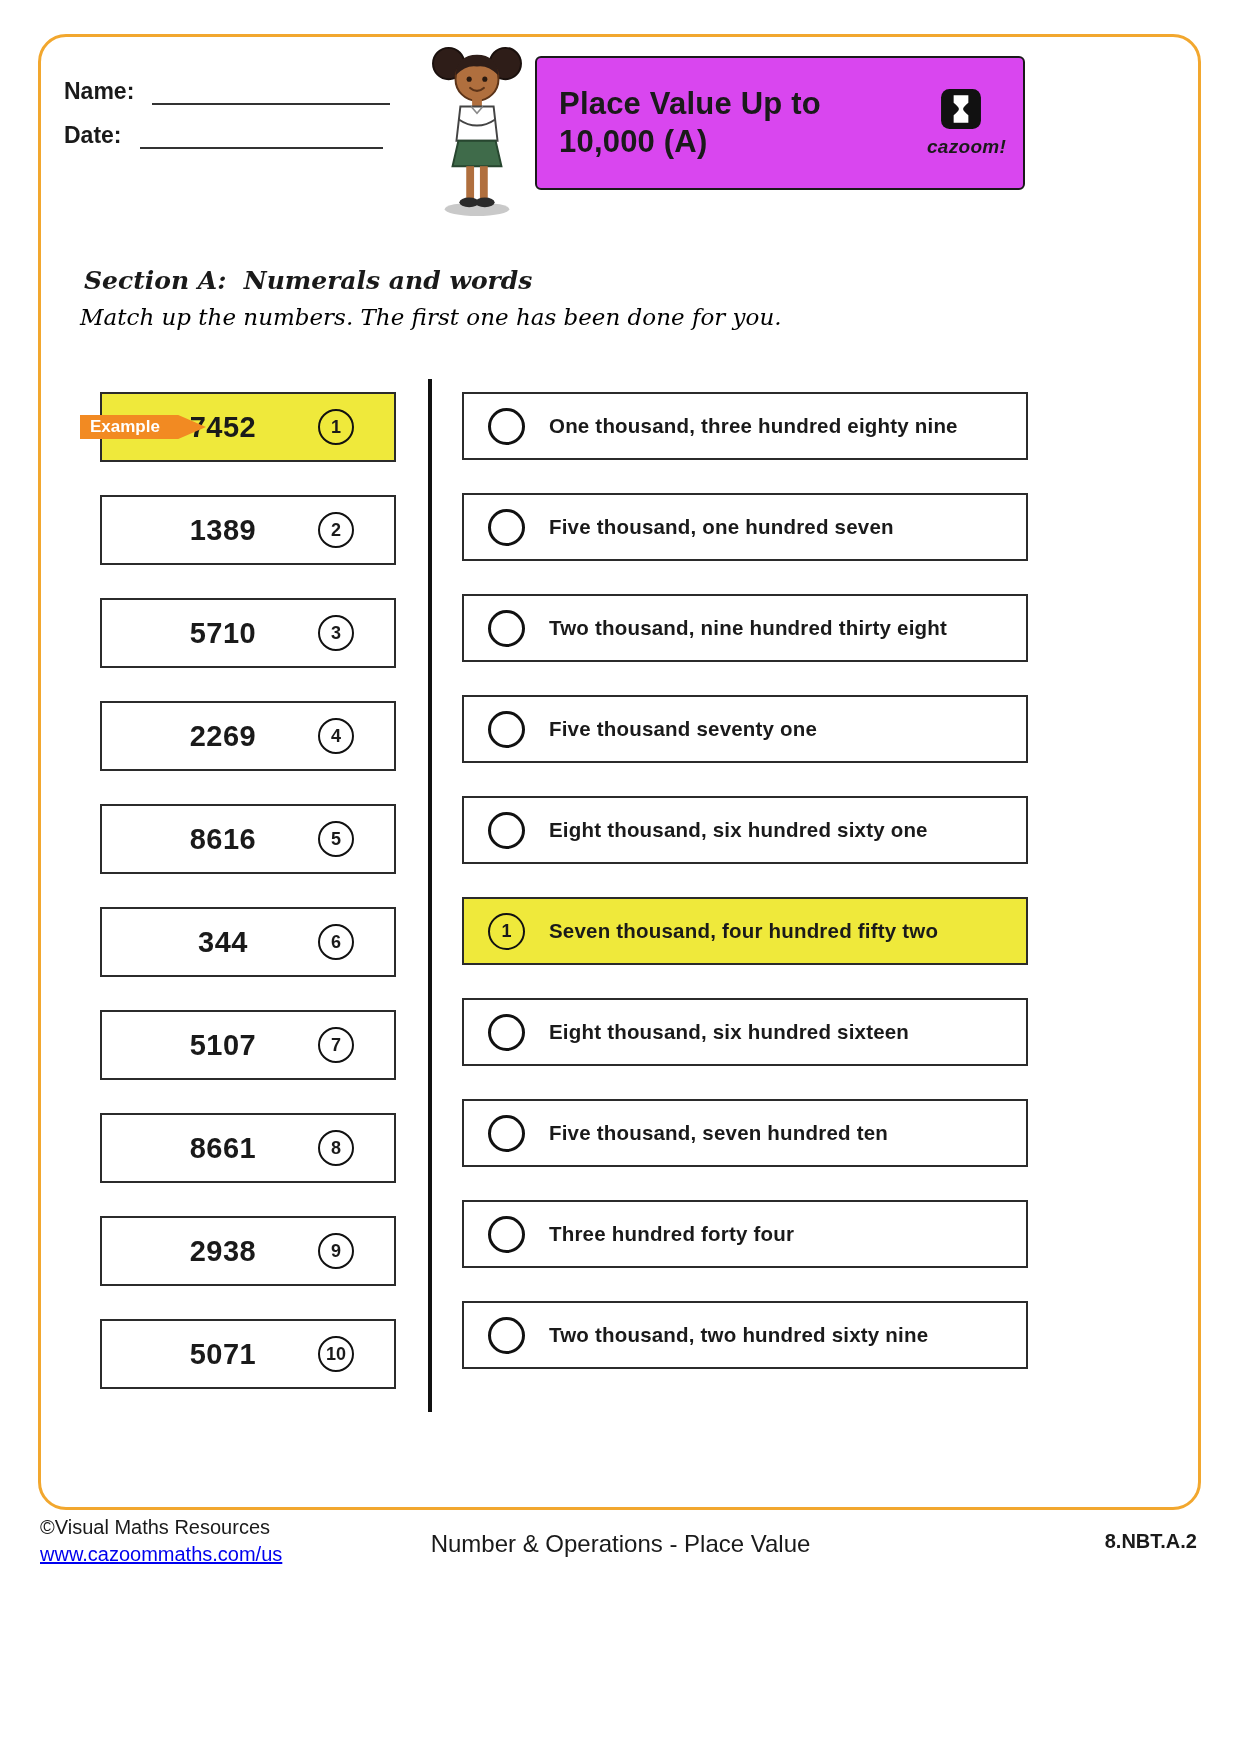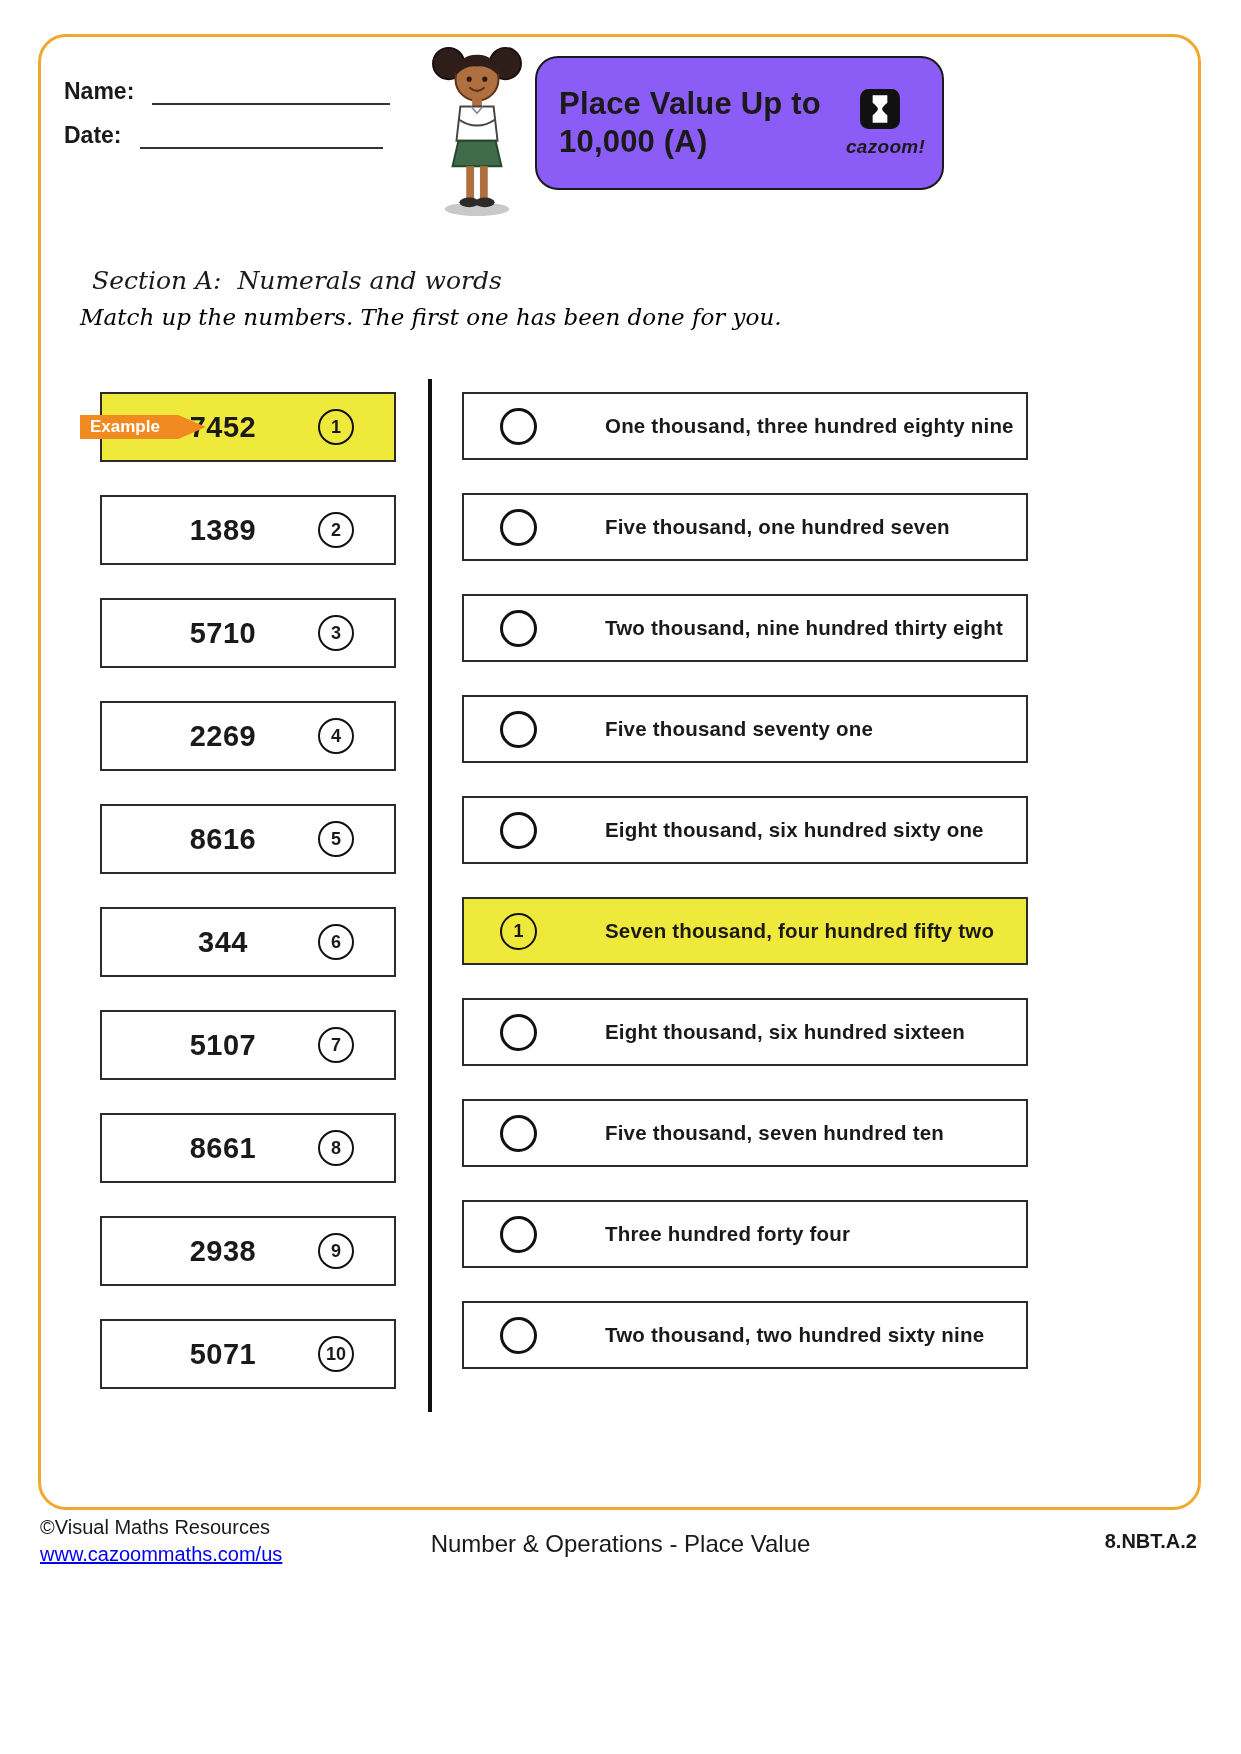--- a/index.html
+++ b/index.html
@@ -23,36 +23,36 @@
   .field-row.name{top:78px;}
   .field-row.date{top:122px;}
   .write-line{
     display:inline-block;vertical-align:bottom;height:24px;
     border-bottom:2px solid #333;margin-left:18px;
   }
   .write-line.name-line{width:238px;}
   .write-line.date-line{width:243px;}
   .character{position:absolute;left:423px;top:42px;width:108px;height:176px;}
   .title-box{
-    position:absolute;left:535px;top:56px;width:409px;height:134px;
-    background:#8b5cf6;border:2.5px solid #1a1a1a;border-radius:23px;
+    position:absolute;left:535px;top:56px;width:490px;height:134px;
+    background:#d946ef;border:2.5px solid #1a1a1a;border-radius:6px;
     display:flex;align-items:center;
   }
   .title-text{
     padding-left:22px;font-size:31px;font-weight:800;line-height:1.22;
     letter-spacing:.2px;flex:1;
   }
   .logo-block{width:96px;text-align:center;padding-right:28px;}
   .logo-icon{width:42px;height:42px;display:block;margin:0 auto;}
   .logo-word{font-size:19px;font-weight:800;font-style:italic;margin-top:6px;letter-spacing:.3px;}
   
   .section-heading{
-    position:absolute;left:92px;top:266px;
+    position:absolute;left:84px;top:266px;
     font-family:"DejaVu Serif","Liberation Serif",serif;
-    font-weight:400;font-style:italic;font-size:25px;white-space:pre-wrap;
+    font-weight:700;font-style:italic;font-size:25px;white-space:pre-wrap;
   }
   .instructions{
     position:absolute;left:80px;top:304px;
     font-family:"DejaVu Serif","Liberation Serif",serif;
     font-style:italic;font-size:23px;color:#000000;
   }
   
   .match-area{position:absolute;left:0;top:392px;width:1241px;}
   .col-numbers{position:absolute;left:100px;width:296px;}
   .col-words{position:absolute;left:462px;width:566px;}
@@ -73,21 +73,21 @@
     font-size:18px;font-weight:800;margin-right:40px;background:transparent;flex:0 0 auto;
   }
   .example-arrow{
     position:absolute;left:-22px;top:50%;transform:translateY(-50%);
     width:126px;height:24px;background:var(--example-arrow-orange);
     clip-path:polygon(0 0,78% 0,100% 50%,78% 100%,0 100%);
     display:none;align-items:center;color:#fff;
     font-size:17px;font-weight:800;padding-left:10px;
   }
   .example-arrow.show{display:flex;}
-  .word-box{height:68px;padding-left:36px;gap:44px;}
+  .word-box{height:68px;padding-left:24px;}
   .answer-circle{
     width:37px;height:37px;border:3.5px solid #111;border-radius:50%;
     flex:0 0 auto;display:flex;align-items:center;justify-content:center;
     font-size:18px;font-weight:800;background:transparent;
   }
   .word-box.highlight .answer-circle{border-width:2.5px;}
   .word-text{margin-left:24px;font-size:20.5px;font-weight:700;letter-spacing:.2px;}
   
   .footer-left{position:absolute;left:40px;top:1514px;font-size:20px;line-height:1.35;}
   .footer-link{color:var(--link-blue);text-decoration:underline;font-size:20px;}

